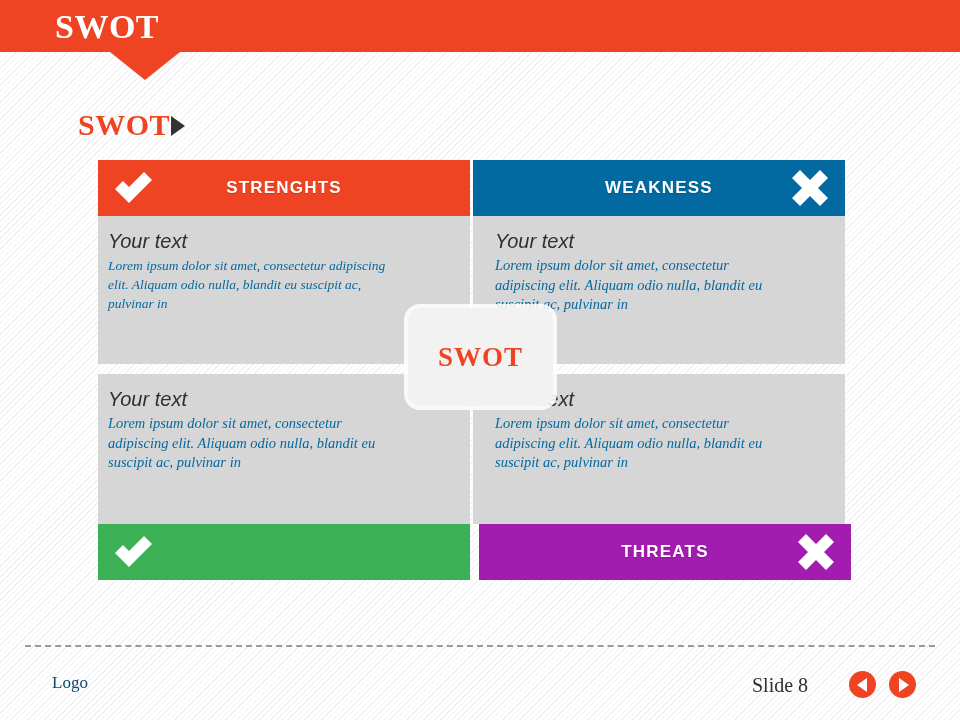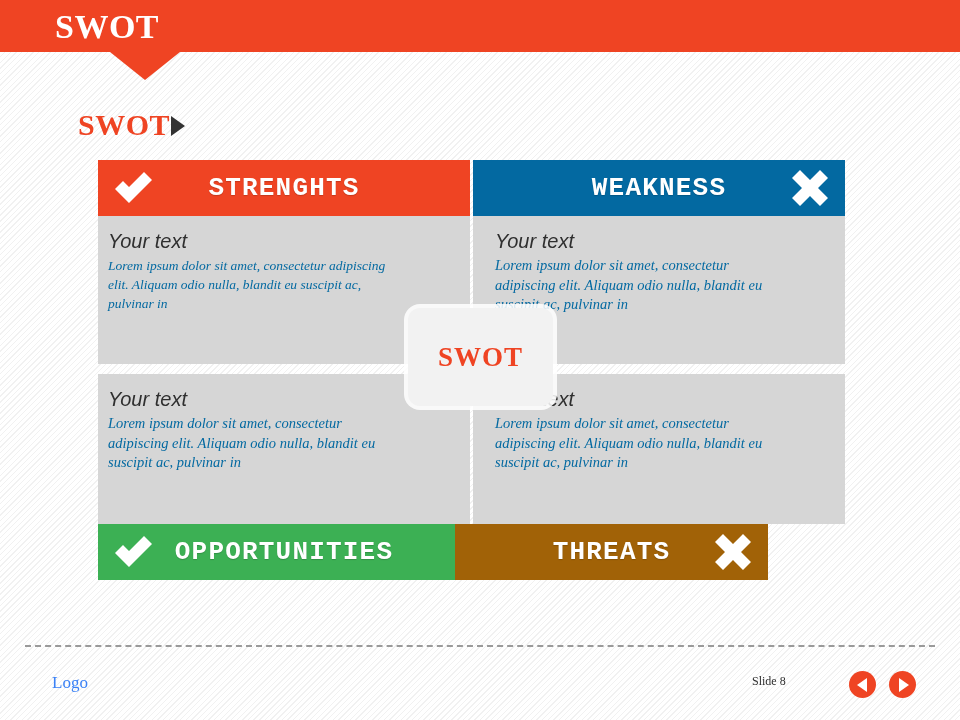--- a/index.html
+++ b/index.html
@@ -89,31 +89,31 @@
 
   
   .band {
     position: absolute;
     height: 56px;
     display: flex;
     align-items: center;
     justify-content: center;
   }
   .band-label {
-    font-family: Liberation Mono, monospace;
-    font-size: 26px;
+    font-family: Liberation Sans, sans-serif;
+    font-size: 17px;
     font-weight: bold;
     color: #ffffff;
     letter-spacing: 1.2px;
     text-shadow: 0 1px 1px rgba(0,0,0,0.18);
   }
   .band-strengths    { left: 0;     top: 0;   width: 372px; background: #ef4423; }
   .band-weakness     { left: 375px; top: 0;   width: 372px; background: #0369a1; }
   .band-opportunities{ left: 0;     top: 364px; width: 372px; background: #3cb054; }
-  .band-threats      { left: 357px; top: 364px; width: 313px; background: #a16207; }
+  .band-threats      { left: 381px; top: 364px; width: 372px; background: #a21caf; }
 
   
   .band-icon {
     position: absolute;
     width: 46px;
     height: 46px;
     top: 5px;
   }
   .icon-left  { left: 12px; }
   .icon-right { right: 12px; }
@@ -181,28 +181,28 @@
     width: 910px;
     height: 0;
     border-top: 2px dashed #9a9a9a;
   }
   .footer-logo {
     position: absolute;
     left: 52px;
     top: 673px;
     font-family: "Liberation Serif", serif;
     font-size: 17px;
-    color: #3b82f6;
+    color: #0c4a6e;
   }
   .footer-slide {
     position: absolute;
     left: 752px;
     top: 674px;
     font-family: "Liberation Serif", serif;
-    font-size: 12px;
+    font-size: 20px;
     color: #2f2f2f;
   }
   .nav-btn {
     position: absolute;
     top: 671px;
     width: 27px;
     height: 27px;
     border-radius: 50%;
     background: #ef4423;
     display: flex;
@@ -251,21 +251,20 @@
     <span class="band-label">WEAKNESS</span>
     <svg class="band-icon icon-right" viewBox="0 0 46 46">
       <polygon points="13,5 23,15 33,5 41,13 31,23 41,33 33,41 23,31 13,41 5,33 15,23 5,13" fill="#ffffff"></polygon>
     </svg>
   </div>
 
   <div class="band band-opportunities">
     <svg class="band-icon icon-left" viewBox="0 0 46 46">
       <polygon points="5,24 13,16 19,22 34,7 42,15 19,38" fill="#ffffff"></polygon>
     </svg>
-    <span class="band-label">OPPORTUNITIES</span>
   </div>
 
   <div class="band band-threats">
     <span class="band-label">THREATS</span>
     <svg class="band-icon icon-right" viewBox="0 0 46 46">
       <polygon points="13,5 23,15 33,5 41,13 31,23 41,33 33,41 23,31 13,41 5,33 15,23 5,13" fill="#ffffff"></polygon>
     </svg>
   </div>
 
   <div class="panel panel-tl">

